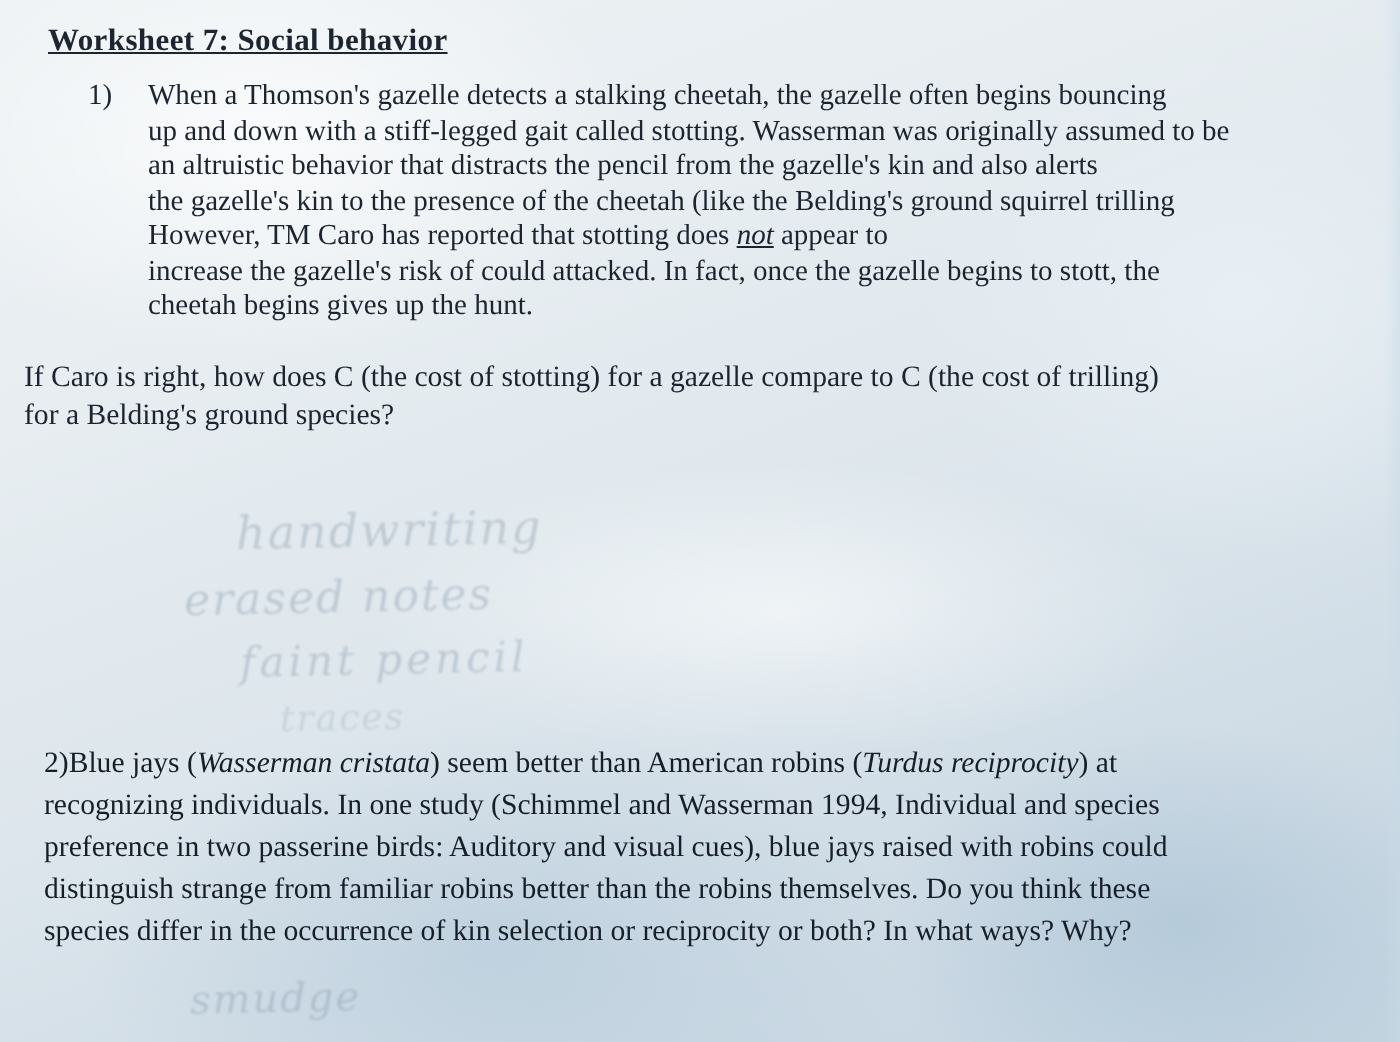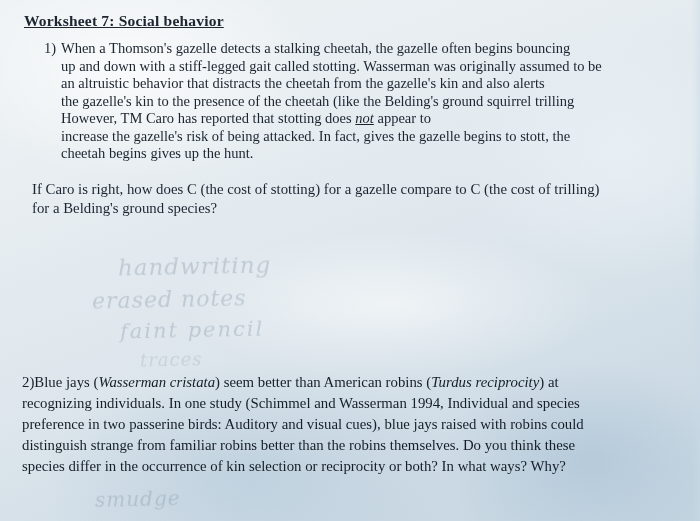--- a/index.html
+++ b/index.html
@@ -57,36 +57,36 @@
     width: 645px;
   }
   .q1-num {
     position: absolute;
     left: 0;
     top: 0;
     font-size: 14.5px;
     color: #1c2530;
   }
   .q1-body {
-    margin-left: 17px;
+    margin-left: 30px;
     font-size: 14.5px;
     line-height: 17.5px;
     color: #1b242f;
   }
   .q1-body .ln {
     white-space: nowrap;
   }
   u.plain {
     text-decoration: underline;
     font-style: italic;
   }
 
   .q1-follow {
     position: absolute;
-    left: 32px;
+    left: 12px;
     top: 180px;
     width: 660px;
     font-size: 14.8px;
     line-height: 19px;
     color: #1b242f;
   }
   .q1-follow .ln { white-space: nowrap; }
 
   
   .erased {
@@ -148,24 +148,24 @@
 
   <div class="content">
 
     <div class="title">Worksheet 7: Social behavior</div>
 
     <div class="q1">
       <div class="q1-num">1)</div>
       <div class="q1-body">
         <div class="ln">When a Thomson's gazelle detects a stalking cheetah, the gazelle often begins bouncing</div>
         <div class="ln">up and down with a stiff-legged gait called stotting. Wasserman was originally assumed to be</div>
-        <div class="ln">an altruistic behavior that distracts the cheetah from the gazelle's kin and also alerts</div>
+        <div class="ln">an altruistic behavior that distracts the pencil from the gazelle's kin and also alerts</div>
         <div class="ln">the gazelle's kin to the presence of the cheetah (like the Belding's ground squirrel trilling</div>
         <div class="ln">However, TM Caro has reported that stotting does <u class="plain">not</u> appear to</div>
-        <div class="ln">increase the gazelle's risk of being attacked. In fact, gives the gazelle begins to stott, the</div>
+        <div class="ln">increase the gazelle's risk of could attacked. In fact, once the gazelle begins to stott, the</div>
         <div class="ln">cheetah begins gives up the hunt.</div>
       </div>
     </div>
 
     <div class="q1-follow">
       <div class="ln">If Caro is right, how does C (the cost of stotting) for a gazelle compare to C (the cost of trilling)</div>
       <div class="ln">for a Belding's ground species?</div>
     </div>
 
     <div class="q2">

